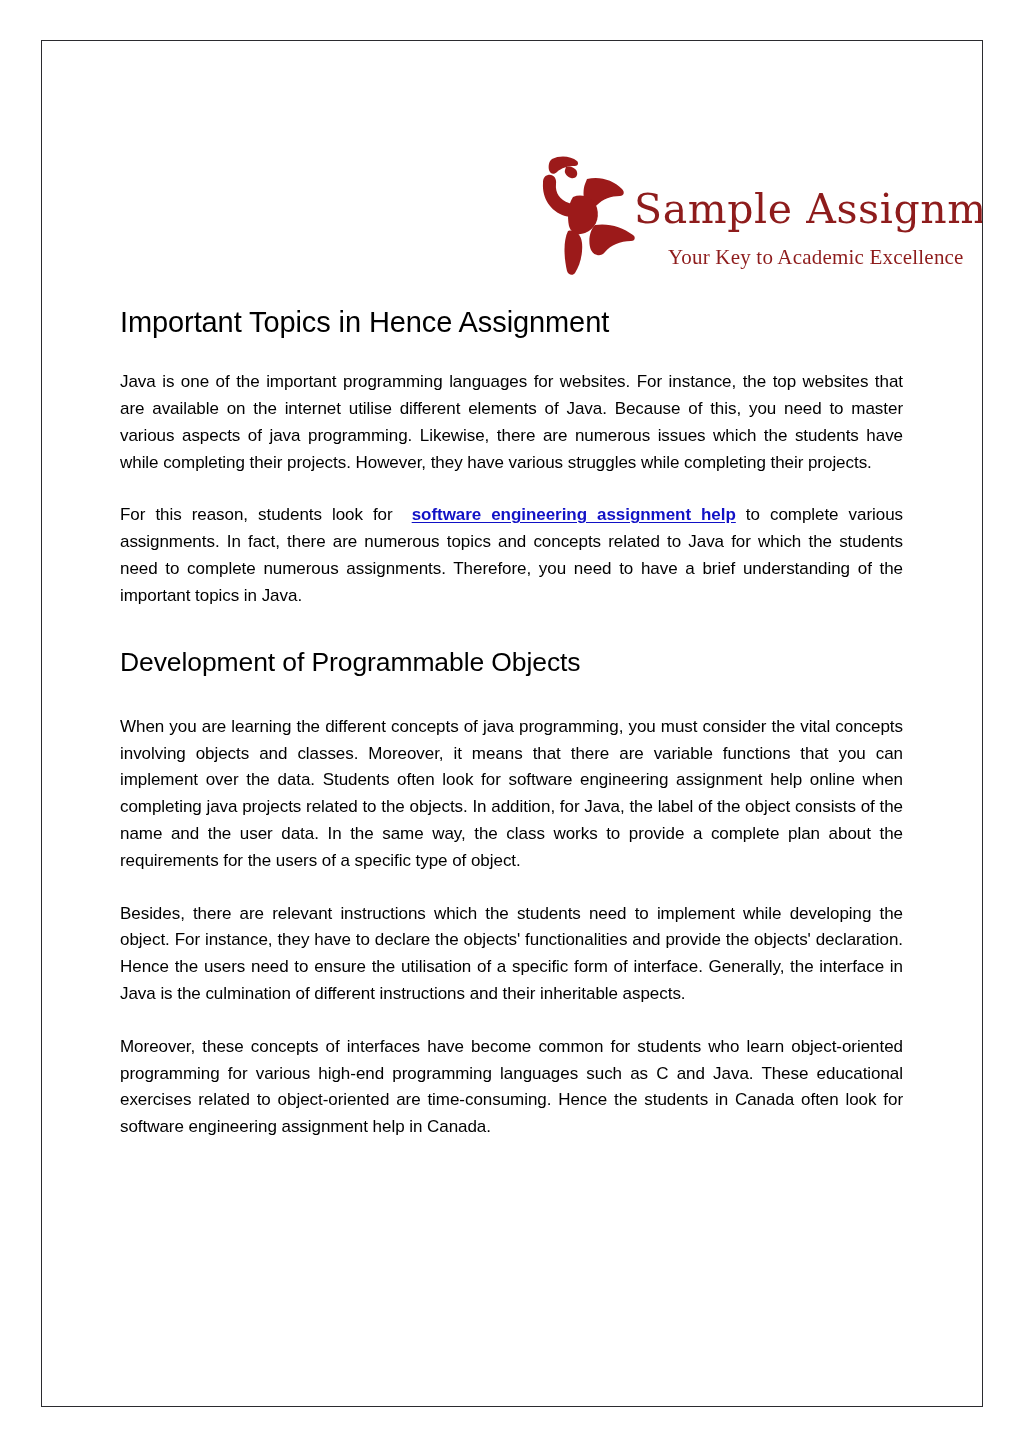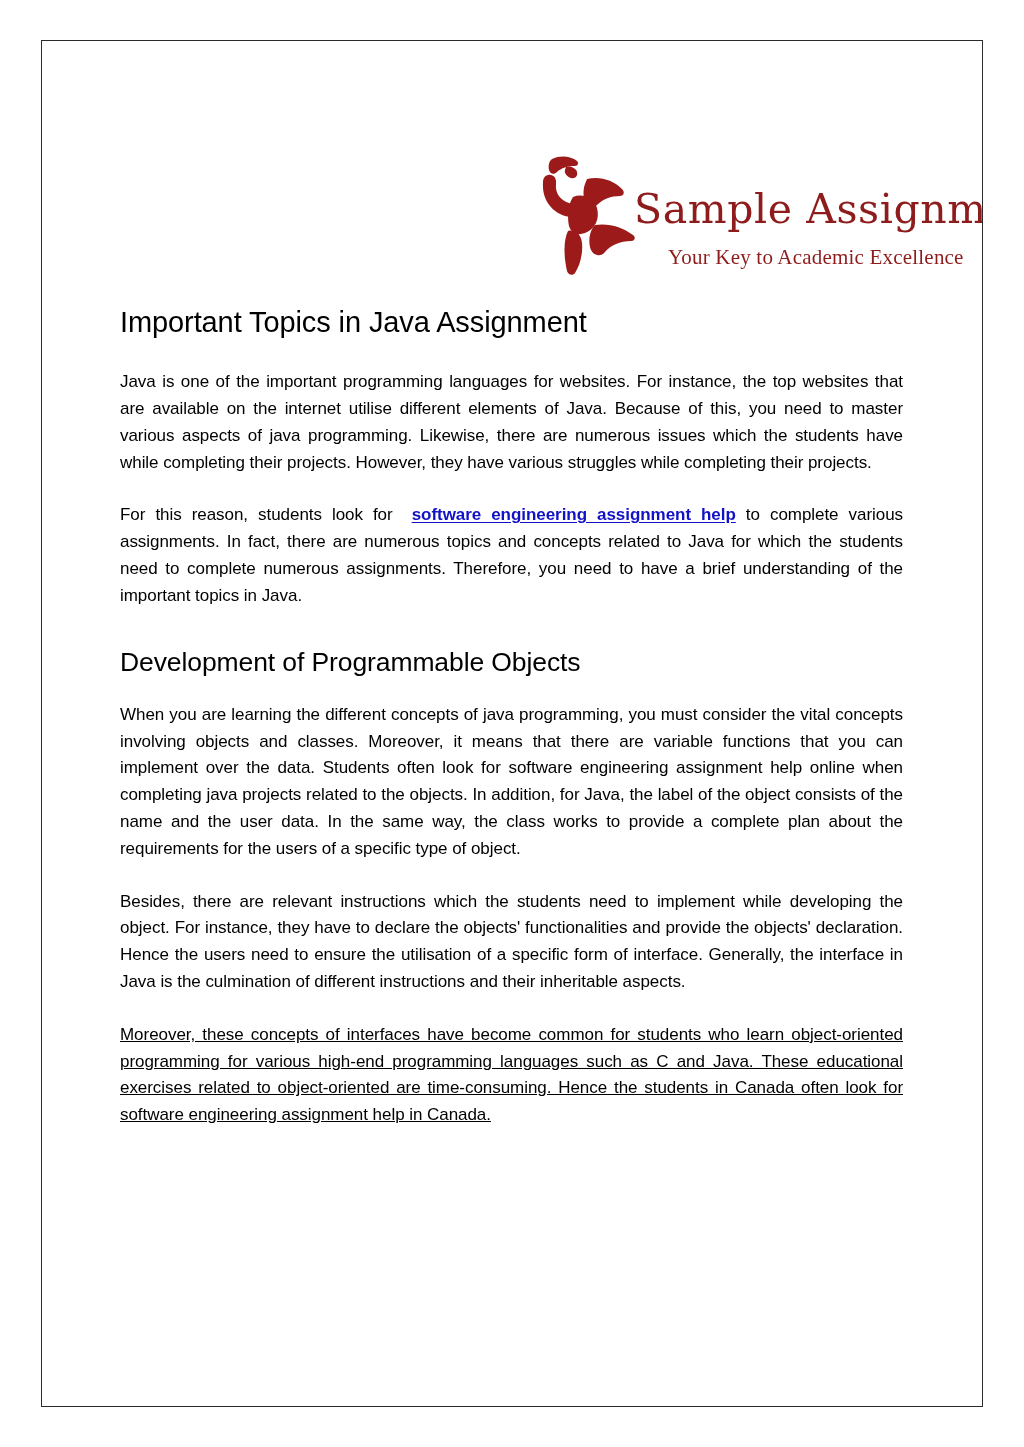--- a/index.html
+++ b/index.html
@@ -86,41 +86,41 @@
     margin: 0 0 30px 0;
     font-family: "Liberation Sans", sans-serif;
     font-size: 29px;
     font-weight: 400;
     color: #000000;
     line-height: 1.18;
     letter-spacing: -0.1px;
   }
 
   h2.doc-heading {
-    margin: 37px 0 24px 0;
+    margin: 37px 0 36px 0;
     font-family: "Liberation Sans", sans-serif;
     font-size: 26.5px;
     font-weight: 400;
     color: #000000;
     line-height: 1.18;
     letter-spacing: -0.1px;
   }
 
   p.doc-para {
     margin: 0 0 26px 0;
     font-family: "Liberation Sans", sans-serif;
     font-size: 17px;
     font-weight: 400;
     color: #000000;
     line-height: 26.8px;
     text-align: justify;
     text-justify: inter-word;
     letter-spacing: -0.05px;
   }
-  p.doc-para:last-child { margin-bottom: 6px; text-decoration: underline; }
+  p.doc-para:last-child { margin-bottom: 6px; }
 
   a.inline-link {
     color: #1111c6;
     font-weight: 700;
     text-decoration: underline;
     text-underline-offset: 2px;
     margin-left: 9px;
   }
 </style>
 </head>
@@ -149,21 +149,21 @@
           </g>
         </svg>
       </span>
       <span class="logo-word">Sample Assignment</span>
       <span class="logo-tagline">Your Key to Academic Excellence</span>
     </div>
   </div>
 
   <div class="content">
 
-    <h1 class="doc-title">Important Topics in Java Assignment</h1>
+    <h1 class="doc-title">Important Topics in Hence Assignment</h1>
 
     <p class="doc-para">Java is one of the important programming languages for websites. For instance, the top websites that are available on the internet utilise different elements of Java. Because of this, you need to master various aspects of java programming. Likewise, there are numerous issues which the students have while completing their projects. However, they have various struggles while completing their projects.</p>
 
     <p class="doc-para"><span>For this reason, students look for </span><a class="inline-link" href="#">software engineering assignment help</a><span> to complete various assignments. In fact, there are numerous topics and concepts related to Java for which the students need to complete numerous assignments. Therefore, you need to have a brief understanding of the important topics in Java.</span></p>
 
     <h2 class="doc-heading">Development of Programmable Objects</h2>
 
     <p class="doc-para">When you are learning the different concepts of java programming, you must consider the vital concepts involving objects and classes. Moreover, it means that there are variable functions that you can implement over the data. Students often look for software engineering assignment help online when completing java projects related to the objects. In addition, for Java, the label of the object consists of the name and the user data. In the same way, the class works to provide a complete plan about the requirements for the users of a specific type of object.</p>
 
     <p class="doc-para">Besides, there are relevant instructions which the students need to implement while developing the object. For instance, they have to declare the objects' functionalities and provide the objects' declaration. Hence the users need to ensure the utilisation of a specific form of interface. Generally, the interface in Java is the culmination of different instructions and their inheritable aspects.</p>

